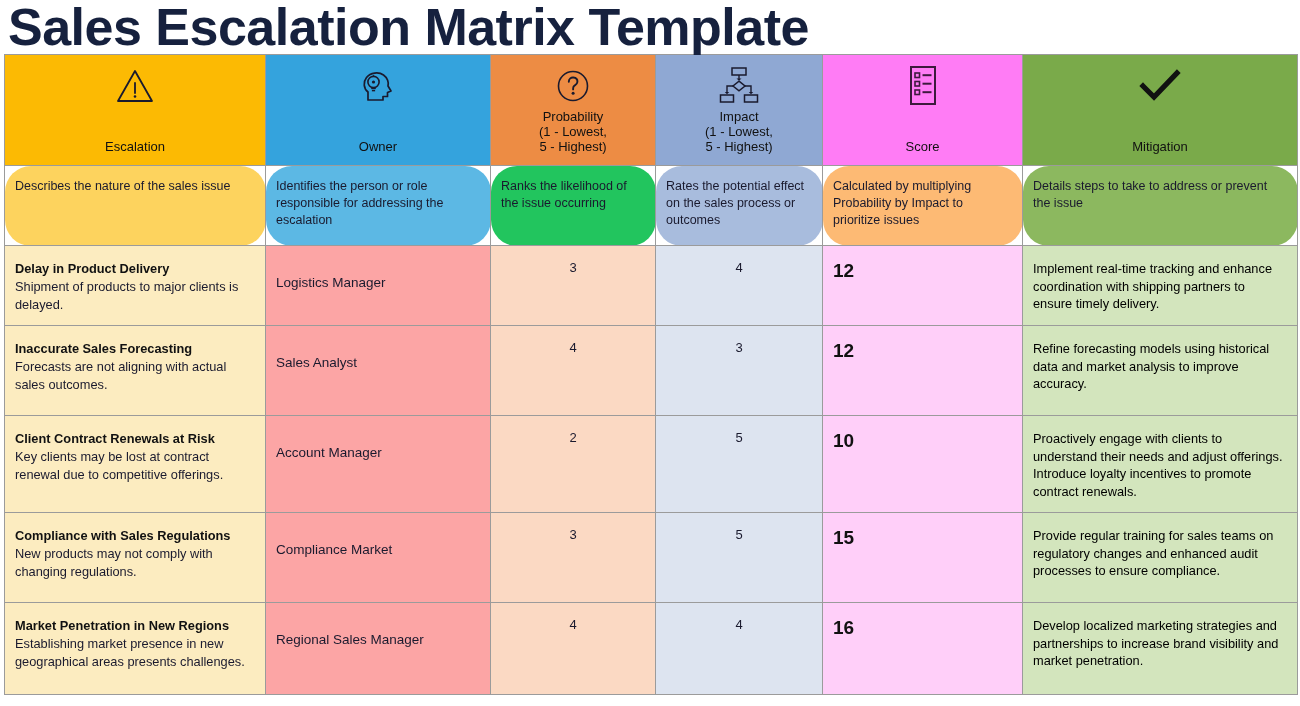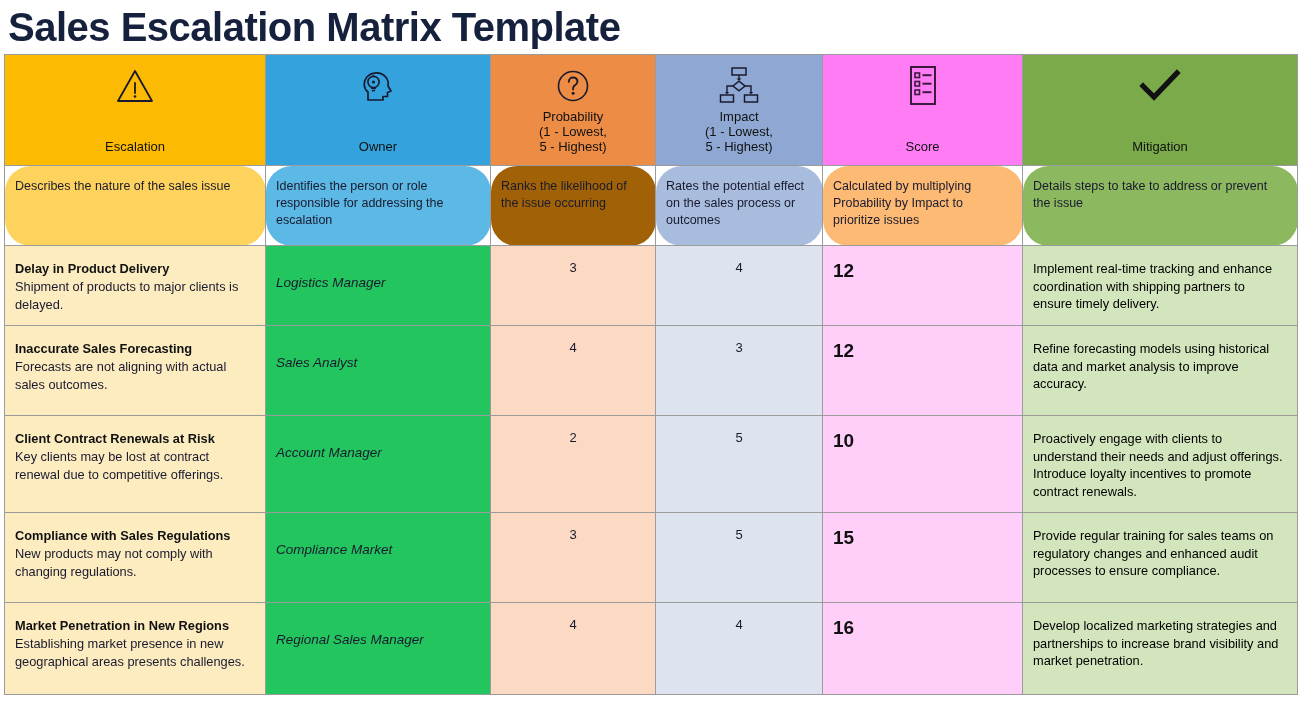--- a/index.html
+++ b/index.html
@@ -5,21 +5,21 @@
   * { box-sizing: border-box; margin: 0; padding: 0; }
   html, body {
     width: 1300px; height: 706px;
     background: #ffffff;
     font-family: "Liberation Sans", sans-serif;
     overflow: hidden;
   }
   .page { width: 1300px; height: 706px; position: relative; }
 
   .title {
-    font-size: 40px;
+    font-size: 52px;
     font-weight: bold;
     color: #16213e;
     letter-spacing: -0.5px;
     padding: 2px 0 0 8px;
     line-height: 50px;
     height: 54px;
     white-space: nowrap;
   }
 
   table.matrix {
@@ -83,29 +83,29 @@
     height: 80px;
     padding: 12px 10px 10px 10px;
     font-size: 12.5px;
     line-height: 17px;
     color: #1a1a2e;
     vertical-align: top;
     border-radius: 26px;
   }
   .d-esc  { background: #fdd35e; }
   .d-own  { background: #5cb8e4; }
-  .d-prob { background: #a16207; }
+  .d-prob { background: #22c55e; }
   .d-imp  { background: #a8bcdd; }
   .d-scr  { background: #fdba74; }
   .d-mit  { background: #8cb85f; }
 
   
   tr.body-row td { padding: 14px 10px 12px 10px; }
   .b-esc  { background: #fcecc0; }
-  .b-own  { background: #22c55e; font-style: italic; }
+  .b-own  { background: #fca5a5; }
   .b-prob { background: #fbd9c3; }
   .b-imp  { background: #dde4f0; }
   .b-scr  { background: #ffcff9; }
   .b-mit  { background: #d3e5bd; }
 
   .esc-title {
     font-size: 12.8px;
     font-weight: bold;
     color: #111111;
     line-height: 17px;

